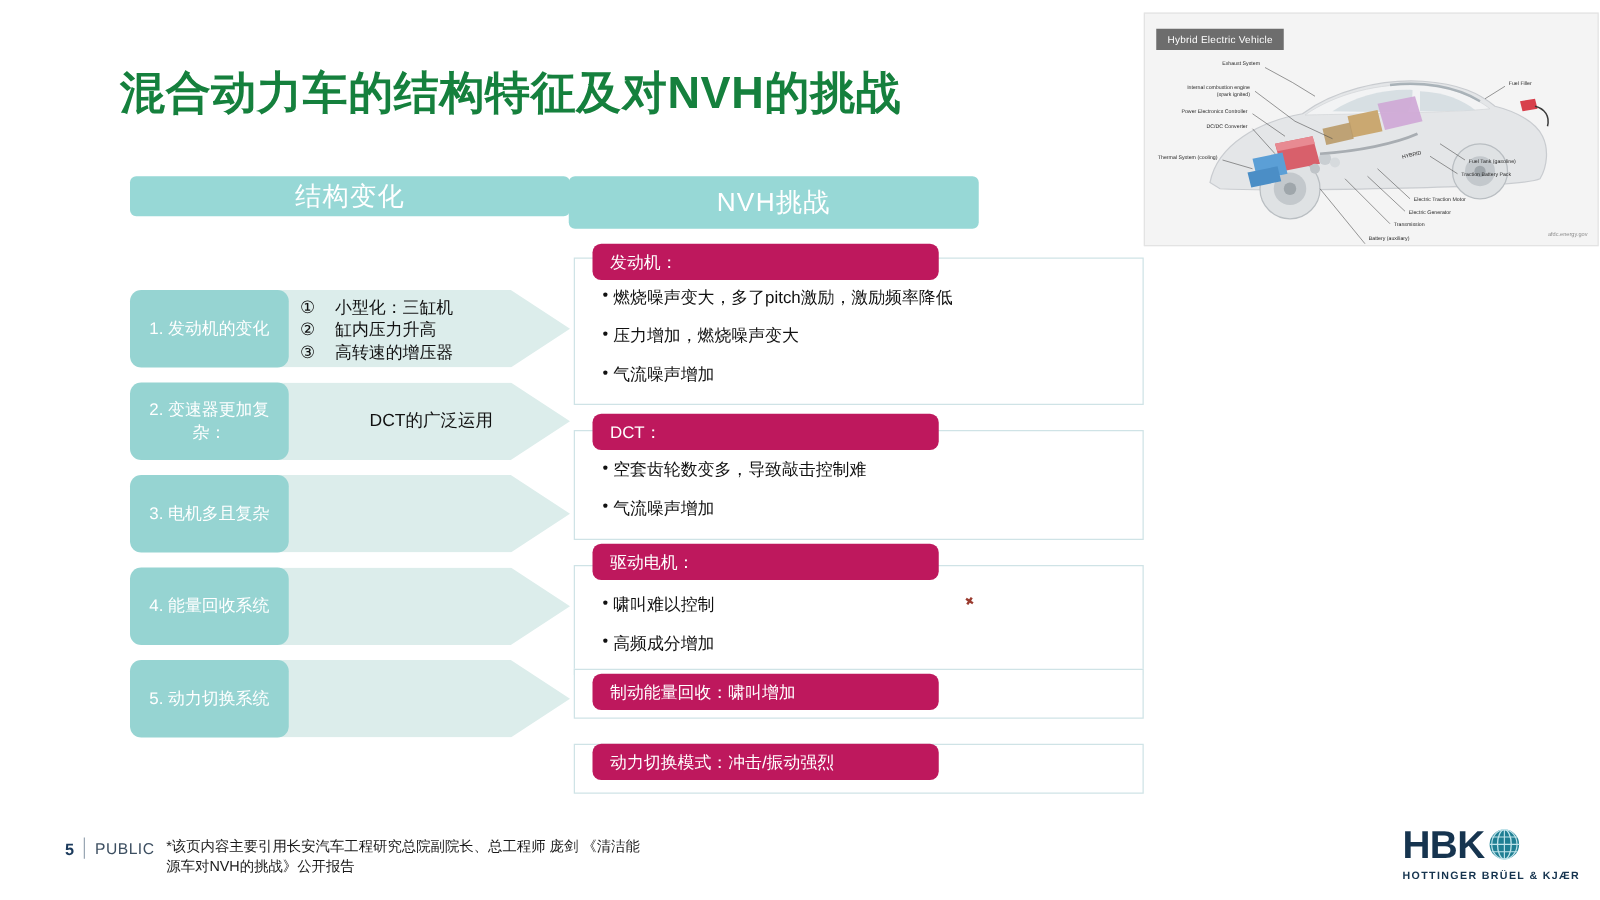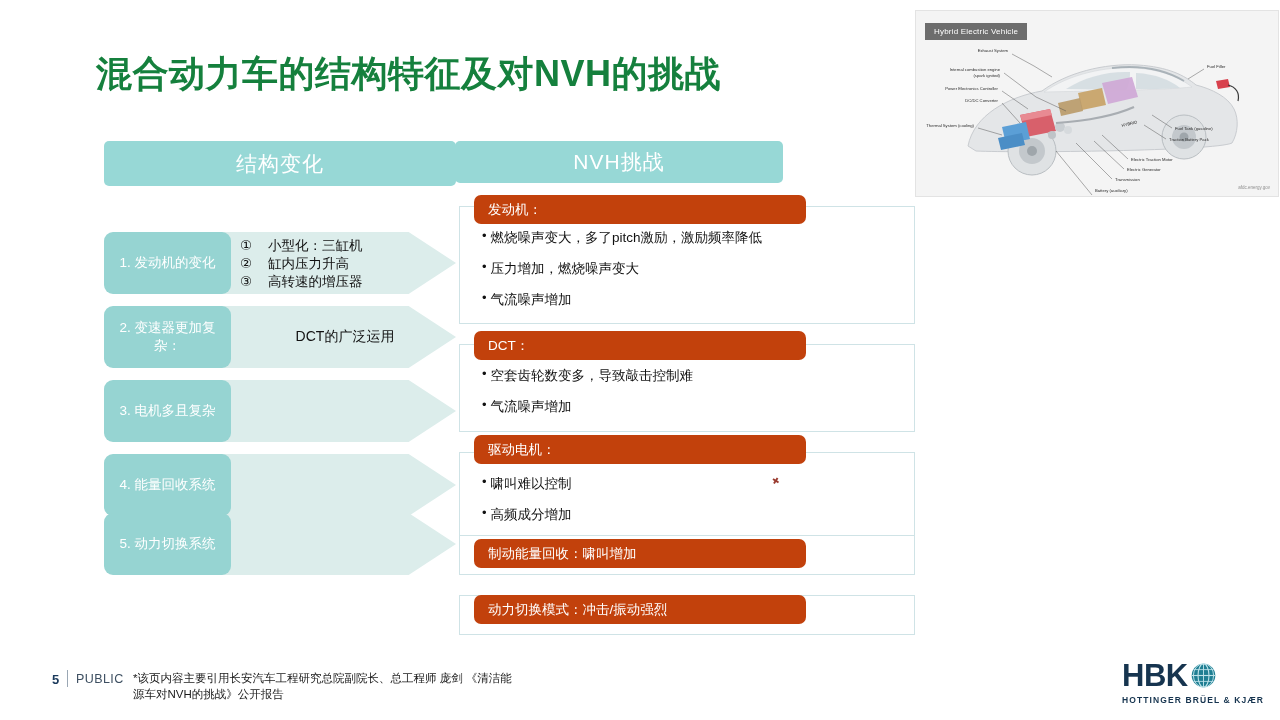--- a/index.html
+++ b/index.html
@@ -24,21 +24,21 @@
   
   .col-header{
     position:absolute;
     background:#97D8D6;
     border-radius:5px;
     color:#ffffff;
     font-size:21px;
     display:flex;align-items:center;justify-content:center;
     letter-spacing:1px;
   }
-  #hdr-left{left:104px;top:141px;width:352px;height:45px;}
+  #hdr-left{left:104px;top:141px;width:352px;height:32px;}
   #hdr-right{left:455px;top:141px;width:328px;height:42px;}
 
   
   .row{position:absolute;left:104px;width:352px;height:62px;}
   .row .chev{
     position:absolute;left:56px;top:0;width:296px;height:62px;
     background:#DCEDEB;
     clip-path:polygon(0 0, 84% 0, 100% 50%, 84% 100%, 0 100%);
   }
   .row .pill{
@@ -59,31 +59,31 @@
   }
   .row .rowtext.center{justify-content:center;}
   .numlist{display:flex;flex-direction:column;gap:1px;font-size:13.5px;line-height:17px;color:#111;}
   .numlist .li{display:flex;gap:14px;white-space:nowrap;}
   .numlist .num{width:14px;flex:none;}
 
   #row1{top:232px;}
   #row2{top:306px;}
   #row3{top:380px;}
   #row4{top:454px;}
-  #row5{top:513px;padding-left:24px;}
+  #row5{top:528px;padding-left:24px;}
 
   
   .group{position:absolute;left:459px;width:456px;box-sizing:border-box;
          border:1px solid #CFE3E6;background:#ffffff;}
   .grp-label{
-    position:absolute;background:#c2410c;border-radius:7px;
+    position:absolute;background:#be185d;border-radius:7px;
     color:#ffffff;font-size:13.5px;
     display:flex;align-items:center;
     box-sizing:border-box;padding:0 14px;
-    height:29px;left:474px;width:332px;
+    height:29px;left:474px;width:277px;
     z-index:4;
   }
   .bullets{
     padding:22px 0 16px 22px;
     display:flex;flex-direction:column;gap:13px;
     font-size:13.5px;color:#111;
   }
   .bullets .b{display:flex;gap:4px;align-items:flex-start;white-space:nowrap;}
   .bullets .dot{line-height:1;font-size:13px;}
 

